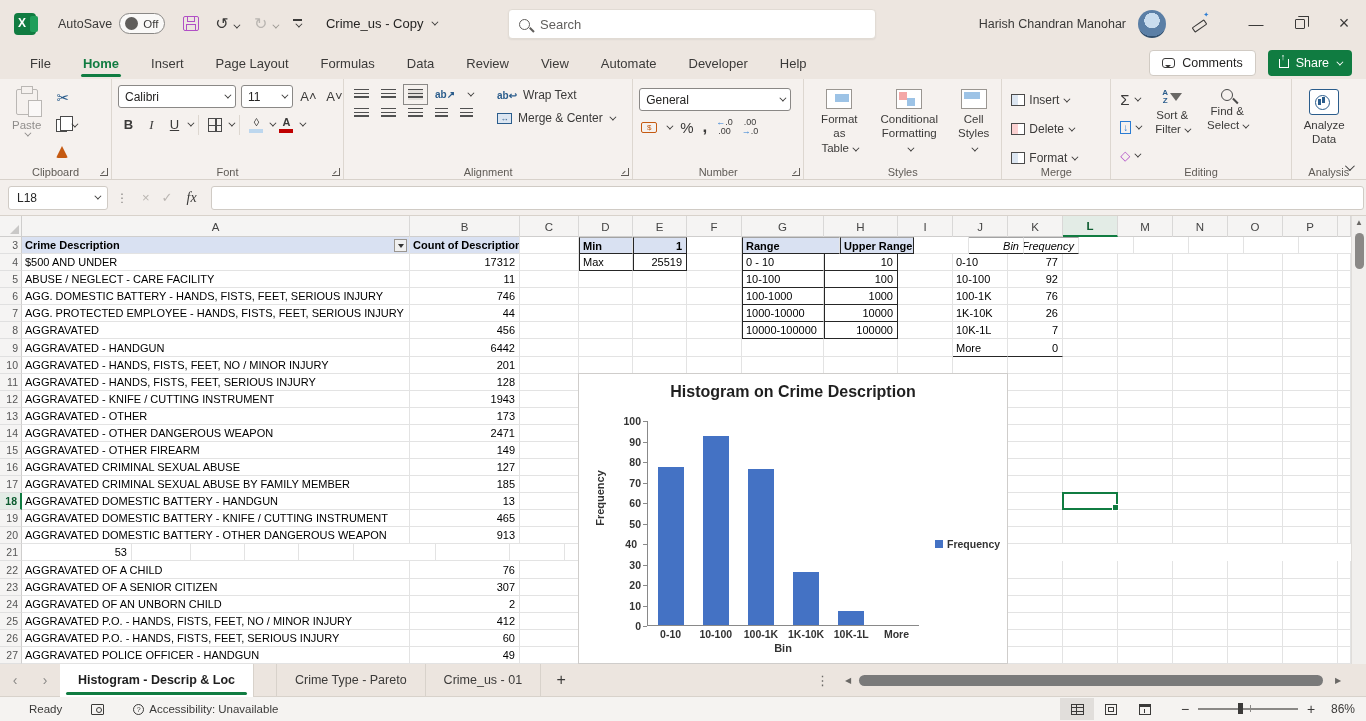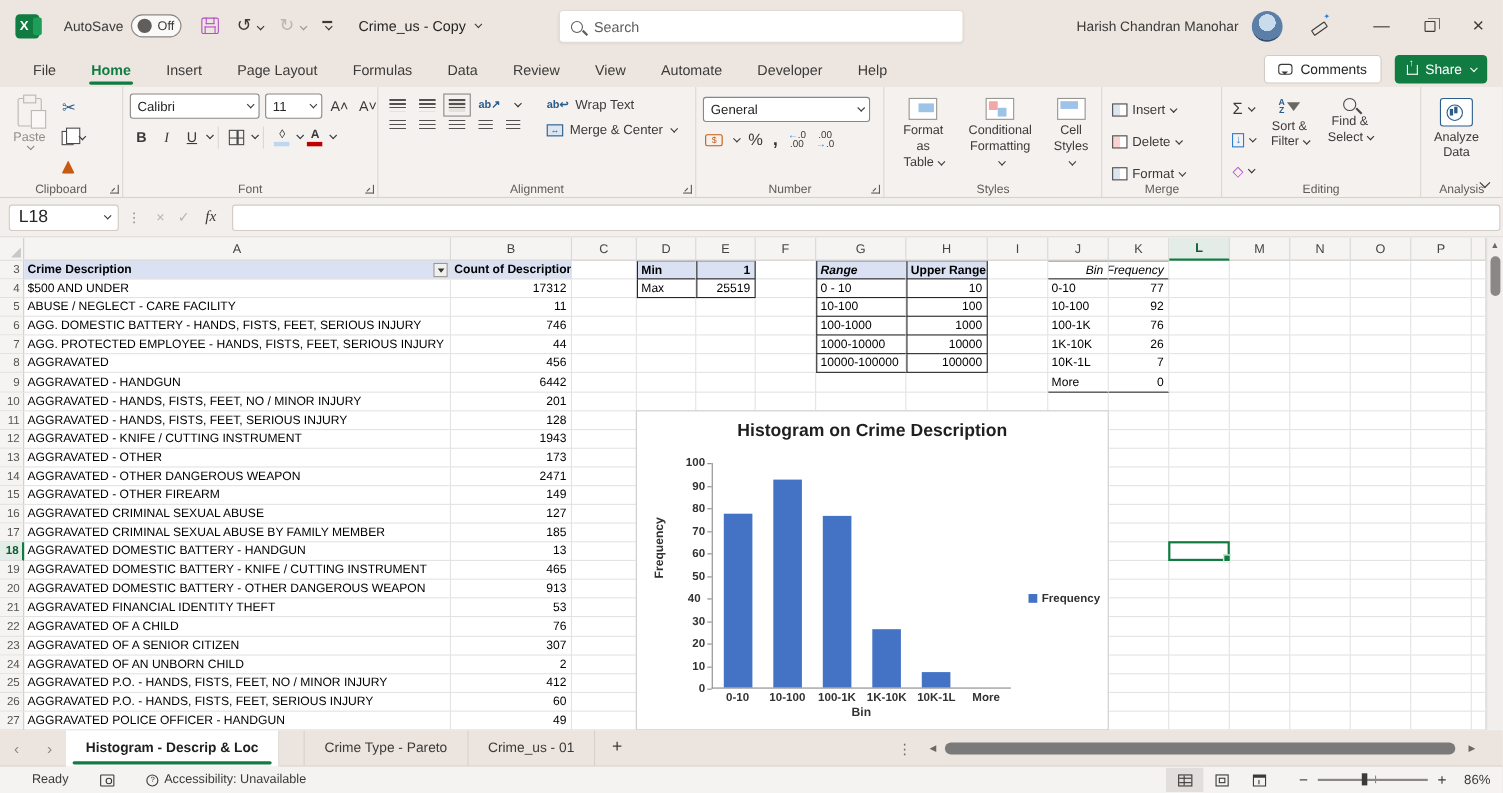--- a/index.html
+++ b/index.html
@@ -112,21 +112,21 @@
   .az { font-size:8px; font-weight:bold; color:#2b5d8c; line-height:1; text-align:center; }
   .mag2 { width:12px; height:12px; border:1.7px solid #4a4a4a; border-radius:50%; position:relative; display:inline-block; }
   .mag2::after { content:""; position:absolute; left:10px; top:10px; width:7px; height:1.7px; background:#4a4a4a; transform:rotate(45deg); }
   .analyze-ic { width:30px; height:26px; border:1.6px solid #2b5d8c; border-radius:3px; position:relative; background:#fff; }
   .analyze-ic::before { content:""; position:absolute; left:5px; top:5px; width:13px; height:13px; border:1.7px solid #2b5d8c; border-radius:50%; }
   .analyze-ic::after { content:""; position:absolute; left:8px; top:9px; width:2.5px; height:6px; background:#2b5d8c; box-shadow:4px -2px 0 #2b5d8c; }
   .collapse-chev { position:absolute; right:14px; bottom:8px; }
 
   
   .formulabar { position:absolute; left:0; top:180px; width:1366px; height:36px; background:#f3efec; display:flex; align-items:center; border-bottom:1px solid #d8d2cb; }
-  .namebox { width:100px; height:24px; background:#fff; border:1px solid #d0cbc5; border-radius:3px; margin-left:8px; display:flex; align-items:center; justify-content:space-between; padding:0 8px; font-size:16px; }
+  .namebox { width:100px; height:24px; background:#fff; border:1px solid #d0cbc5; border-radius:3px; margin-left:8px; display:flex; align-items:center; justify-content:space-between; padding:0 8px; font-size:12px; }
   .fb-dots { color:#8a8886; margin:0 8px; font-size:12px; }
   .fb-ic { color:#b9b5b1; font-size:13px; margin:0 6px; }
   .fb-fx { font-style:italic; font-family:"Liberation Serif",serif; font-size:14px; color:#3b3a39; margin:0 8px; }
   .fb-input { flex:1; height:24px; background:#fff; border:1px solid #d0cbc5; border-radius:3px; margin:0 2px 0 6px; padding:0 8px; font-size:12px; display:flex; align-items:center; }
 
   
   .gridarea { position:absolute; left:0; top:216px; width:1366px; height:448px; background:#fff; overflow:hidden; }
   .colhdr { display:flex; height:21px; background:#f5f4f3; border-bottom:1px solid #cfcecd; }
   .corner { width:22px; flex:none; border-right:1px solid #cfcecd; background:#f5f4f3; position:relative; }
   .corner::after { content:""; position:absolute; right:2px; bottom:2px; border-left:9px solid transparent; border-bottom:9px solid #c9c8c7; }
@@ -536,21 +536,21 @@
             <span>Count of Description</span>
           </div>
           <div class="gc" style="width: 59px;"></div>
           <div class="gc th bl bt bb" style="width: 54px;">
             <span>Min</span>
           </div>
           <div class="gc th bl bt bb br num" style="width: 54px;">
             <span>1</span>
           </div>
           <div class="gc" style="width: 55px;"></div>
-          <div class="gc th bl bt bb" style="width: 82px; font-style: italic;">
+          <div class="gc th bl bt bb" style="width: 98px;">
             <span>Range</span>
           </div>
           <div class="gc th bl bt bb br" style="width: 74px;">
             <span>Upper Range</span>
           </div>
           <div class="gc" style="width: 55px;"></div>
           <div class="gc it num bt bb" style="width: 55px;">
             <span>Bin</span>
           </div>
           <div class="gc it num bt bb" style="width: 55px;">
@@ -1014,23 +1014,20 @@
           <div class="gc" style="width: 55px;"></div>
           <div class="gc" style="width: 55px;"></div>
           <div class="gc" style="width: 55px;"></div>
           <div class="gc" style="width: 55px;"></div>
           <div class="gc" style="width: 55px;"></div>
           <div class="gc" style="width: 55px;"></div>
           <div class="gc" style="width: 13px;"></div>
         </div>
         <div class="grow">
           <div class="rh">21</div>
-          <div class="gc" style="width: 388px;">
-            <span>AGGRAVATED FINANCIAL IDENTITY THEFT</span>
-          </div>
           <div class="gc num" style="width: 110px;">
             <span>53</span>
           </div>
           <div class="gc" style="width: 59px;"></div>
           <div class="gc" style="width: 54px;"></div>
           <div class="gc" style="width: 54px;"></div>
           <div class="gc" style="width: 55px;"></div>
           <div class="gc" style="width: 82px;"></div>
           <div class="gc" style="width: 74px;"></div>
           <div class="gc" style="width: 55px;"></div>

